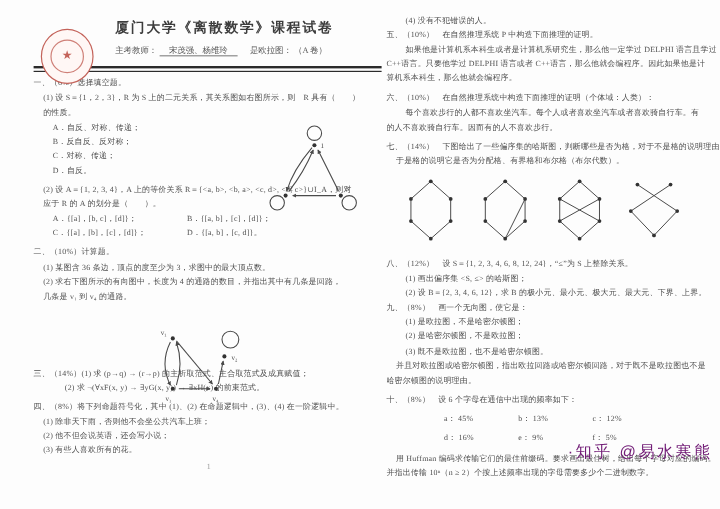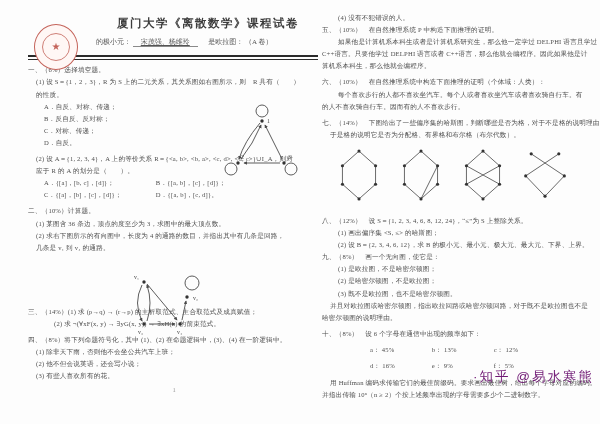--- a/index.html
+++ b/index.html
@@ -20,24 +20,24 @@
     background:#fff7f5;
   }
   .seal-inner {
     width:26px; height:26px; border:1px solid #cf8078; border-radius:50%;
     display:flex; align-items:center; justify-content:center;
     color:#c4635a; font-size:10px; line-height:1;
   }
   .hdr { margin-left:68px; }
   .title {
     padding-top:16px; font-size:11.5px; font-weight:bold; color:#3d3d3d;
-    letter-spacing:1.5px; white-space:nowrap;text-align:center;
+    letter-spacing:1.5px; white-space:nowrap;
   }
   .hdr-line { margin-top:6px; font-size:7px; color:#555; white-space:nowrap; }
-  .uline { border-bottom:1px solid #8a8a8a; padding:0 8px;text-decoration:underline; }
+  .uline { border-bottom:1px solid #8a8a8a; padding:0 8px; }
   .rule {
     margin-top:8px; width:290px; height:2.4px;
     border-top:2.2px solid #2b2b2b; border-bottom:0.9px solid #2b2b2b;
   }
 
   
   .ln { font-size:6.6px; line-height:12.1px; white-space:nowrap; letter-spacing:0.2px; color:#4e4e4e; }
   .ind1 { padding-left:8px; }
   .ind2 { padding-left:16px; }
   .ind3 { padding-left:26px; }
@@ -76,21 +76,21 @@
 
 <div class="page" id="left-page">
 
   <div class="seal">
     <div class="seal-inner">★</div>
   </div>
 
   <div class="hdr">
     <div class="title">厦门大学《离散数学》课程试卷</div>
     <div class="hdr-line">
-      <span>的极小元：</span>
+      <span>主考教师：</span>
       <span class="uline">宋茂强、杨维玲</span>
       <span>　</span>
       <span>是欧拉图：</span>
       <span>（A 卷）</span>
     </div>
   </div>
   <div class="rule"></div>
 
   <div class="content">
     <div class="ln">一、（6%）选择填空题。</div>

